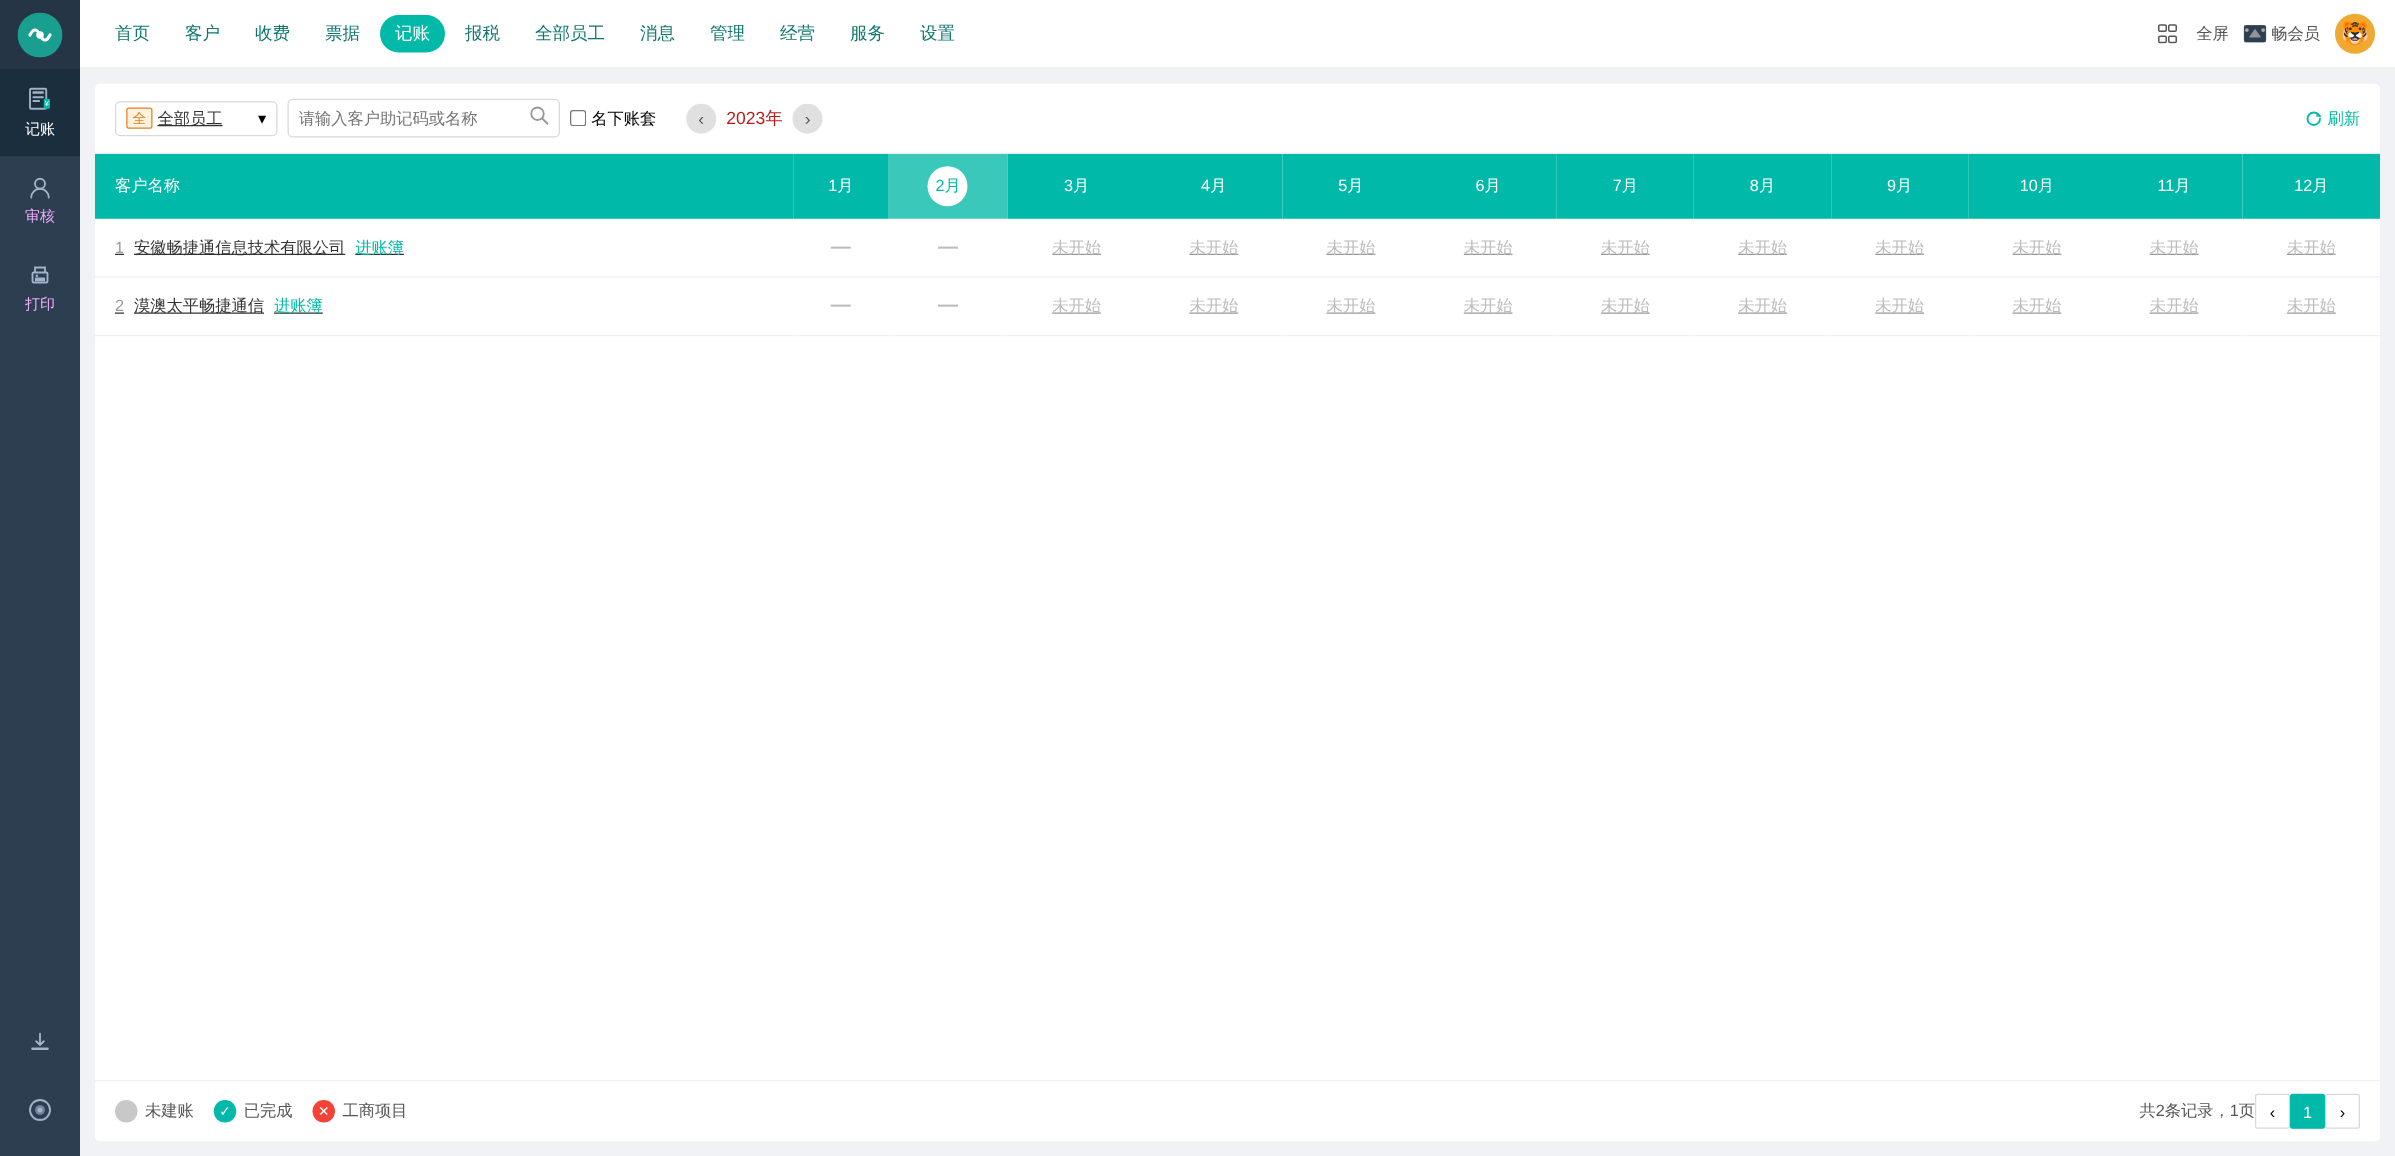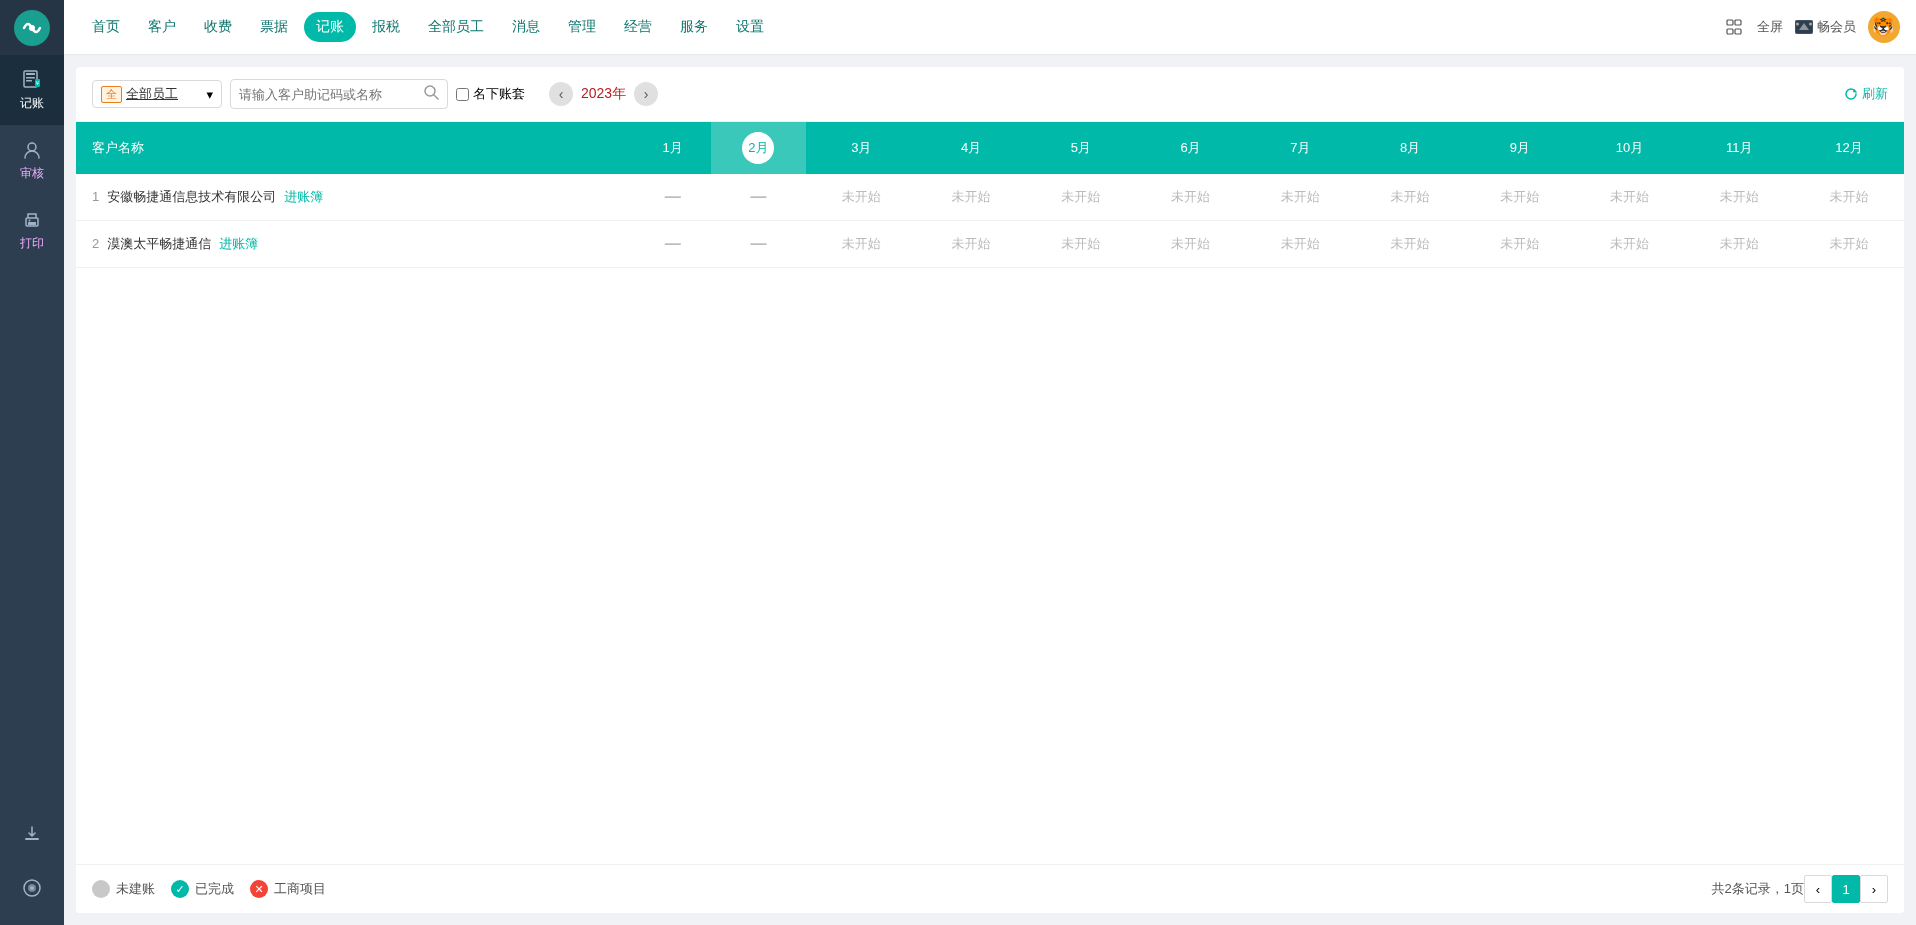--- a/index.html
+++ b/index.html
@@ -278,20 +278,21 @@
     }
     tbody tr {
       border-bottom: 1px solid #f0f0f0;
     }
     tbody tr td {
       padding: 12px 8px;
       text-align: center;
       font-size: 13px;
       color: #999;
       white-space: nowrap;
+      text-decoration: underline;
     }
     tbody tr td:first-child {
       text-align: left;
       padding-left: 16px;
       color: #333;
       min-width: 280px;
     }
     .row-num { color: #999; margin-right: 8px; }
     .company-name { color: #333; }
     .link-btn {

